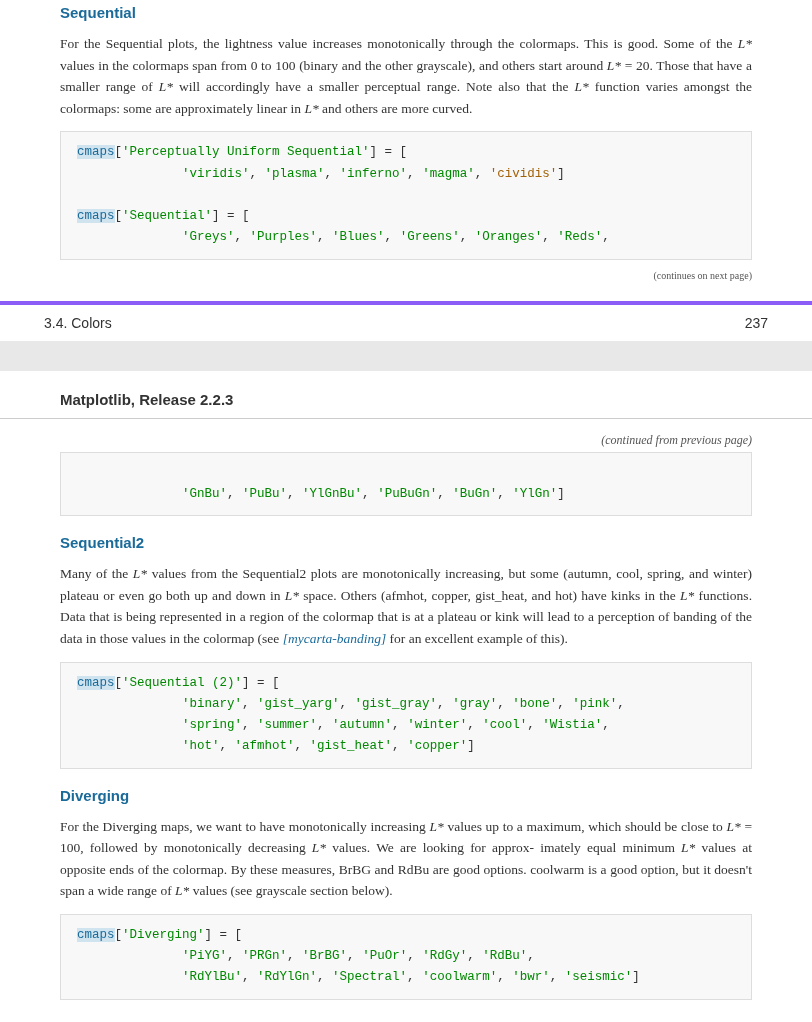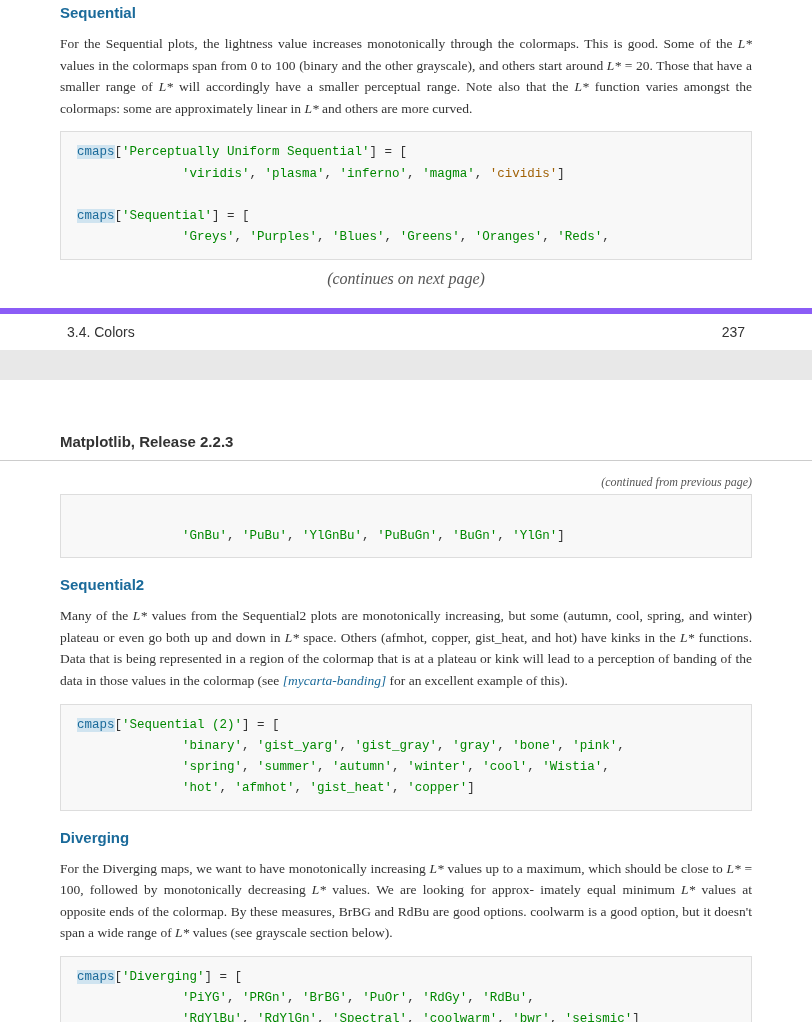--- a/index.html
+++ b/index.html
@@ -49,41 +49,40 @@
       margin-bottom: 10px;
       color: #333;
     }
 
     .code-block .kw {
       color: #1a6a9a;
       background: #d0e4f0;
     }
 
     .continues-note {
-      text-align: center;
-      font-style: italic;
-      font-size: 16px;
+      text-align: right;
+      font-size: 10px;
       color: #555;
       margin-top: 4px;
     }
 
     .continued-note {
       text-align: right;
       font-style: italic;
       font-size: 12px;
       color: #555;
       margin-bottom: 4px;
     }
 
     .page-footer {
       display: flex;
       justify-content: space-between;
       align-items: center;
-      padding: 10px 67px;
-      border-top: 6px solid #8b5cf6;
+      padding: 10px 44px;
+      border-top: 4px solid #8b5cf6;
       margin-top: 10px;
     }
 
     .footer-section-label {
       font-size: 14px;
       font-family: Arial, sans-serif;
     }
 
     .footer-page-num {
       font-size: 14px;
@@ -97,21 +96,20 @@
       align-items: flex-end;
       padding: 20px 60px 10px 60px;
       border-bottom: 1px solid #ccc;
       margin-bottom: 10px;
     }
 
     .header-title {
       font-size: 15px;
       font-weight: bold;
       font-family: Arial, sans-serif;
-      margin-top: 33px;
     }
   </style>
 </head>
 <body>
 
 <div class="page-section">
   <h2 class="section-title">Sequential</h2>
 
   <p class="body-text">
     For the Sequential plots, the lightness value increases monotonically through the colormaps.  This is good.

